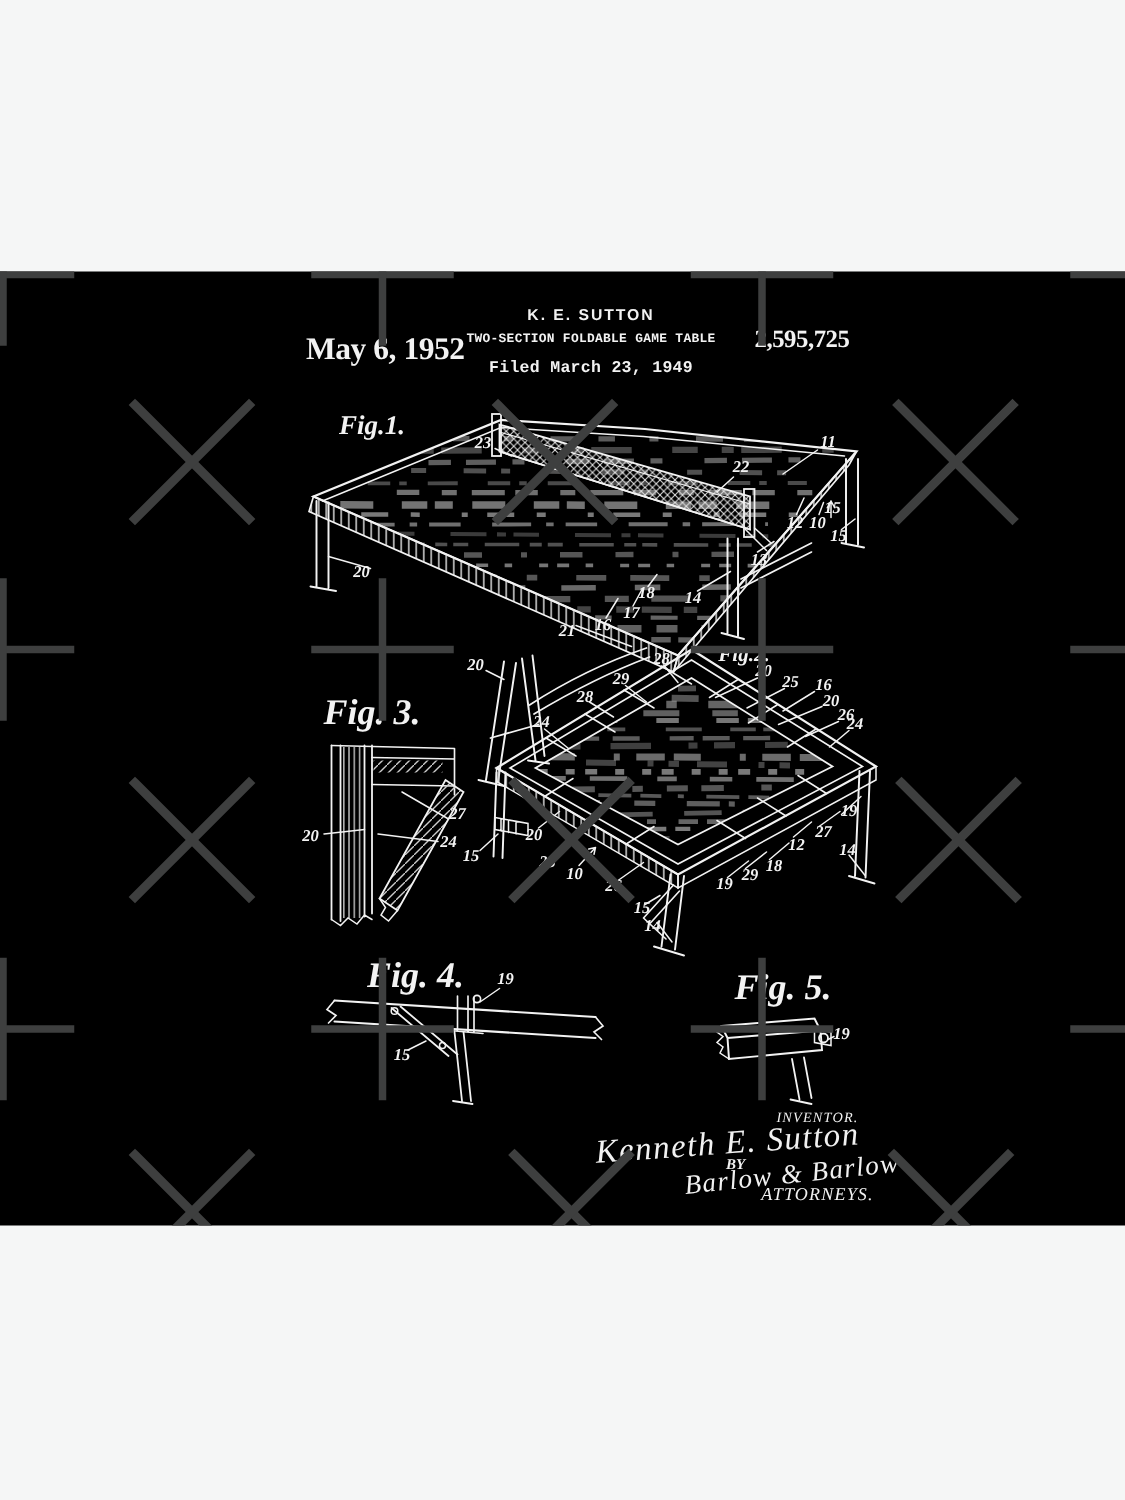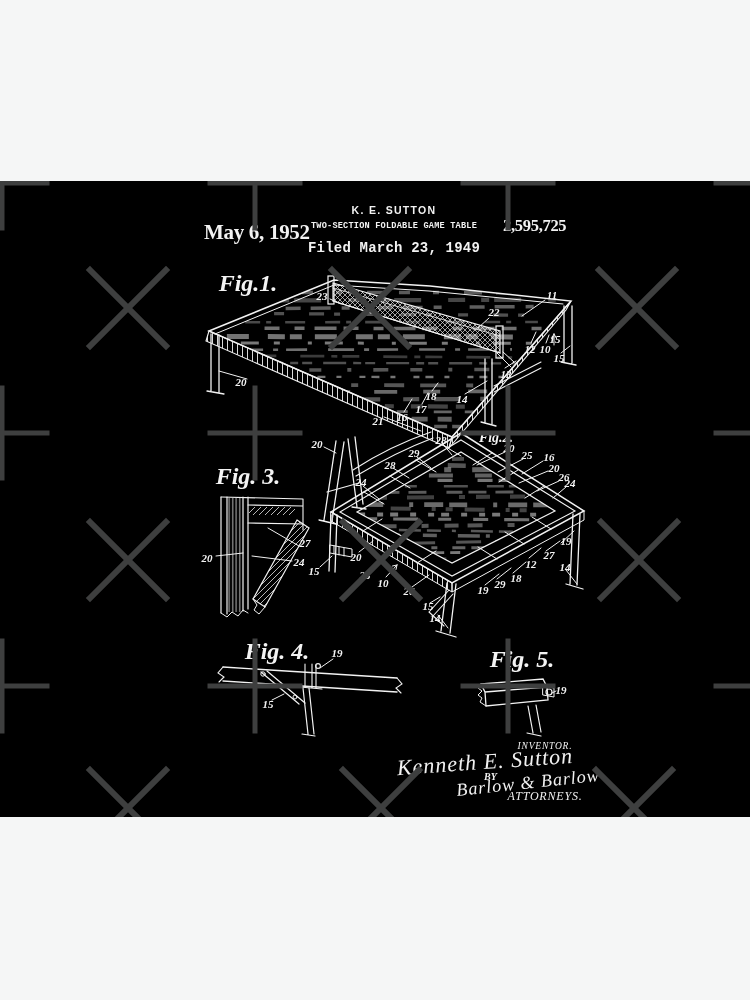--- a/index.html
+++ b/index.html
@@ -6,21 +6,21 @@
   .poster{position:relative;width:750px;height:1000px;background:#f5f6f6;overflow:hidden;
           font-family:"Liberation Serif",serif;}
   .panel{position:absolute;left:0;top:181px;width:750px;height:636px;background:#000;}
   svg.layer{position:absolute;left:0;top:0;width:750px;height:1000px;pointer-events:none;}
   .txt{position:absolute;color:#f2f2f2;white-space:nowrap;}
   .hdr-name{left:394px;top:204px;transform:translateX(-50%);
             font-family:Liberation Sans, sans-serif;font-weight:bold;font-size:10.5px;letter-spacing:1.3px;}
   .hdr-title{left:394px;top:221px;transform:translateX(-50%);
              font-family:"Liberation Mono",monospace;font-weight:bold;font-size:8.6px;letter-spacing:.2px;}
   .hdr-filed{left:394px;top:240px;transform:translateX(-50%);
-             font-family:"Liberation Mono",monospace;font-weight:bold;font-size:14px;letter-spacing:.2px;}
+             font-family:"Liberation Mono",monospace;font-weight:bold;font-size:11px;letter-spacing:.2px;}
   .hdr-date{left:204px;top:204px;font-weight:bold;font-size:21px;letter-spacing:-.3px;margin-top:16px;}
   .hdr-number{left:503px;top:216px;font-weight:bold;font-size:16.5px;letter-spacing:-.3px;}
   .fig-label,.ref-num{position:absolute;color:#f3f3f3;font-family:"Liberation Serif",serif;
         font-style:italic;font-weight:bold;transform:translate(-50%,-52%);white-space:nowrap;}
   .ref-num{font-size:11px;}
   .sig{position:absolute;color:#f1f1f1;white-space:nowrap;font-family:"Liberation Serif",serif;}
   .sig-inventor-caption{left:545px;top:741px;transform:translateX(-50%);font-style:italic;font-size:9.5px;letter-spacing:.8px;}
   .sig-name{left:485px;top:762px;transform:translate(-50%,-50%) rotate(-4deg);
             font-style:italic;font-size:22px;letter-spacing:1px;}
   .sig-by{left:484px;top:771px;font-style:italic;font-weight:bold;font-size:10px;}
@@ -223,21 +223,21 @@
     </g>
   </svg>
 
   <div class="txt hdr-name">K. E. SUTTON</div>
   <div class="txt hdr-date">May 6, 1952</div>
   <div class="txt hdr-title">TWO-SECTION FOLDABLE GAME TABLE</div>
   <div class="txt hdr-number">2,595,725</div>
   <div class="txt hdr-filed">Filed March 23, 1949</div>
 
   <div id="labels">
-      <span class="fig-label" style="left: 248px; top: 284px; font-size: 24px;">Fig.1.</span>
+      <span class="fig-label" style="left: 248px; top: 284px; font-size: 18px;">Fig.1.</span>
       <span class="fig-label" style="left: 496px; top: 438px; font-size: 14px;">Fig.2.</span>
       <span class="fig-label" style="left: 248px; top: 477px; font-size: 24px;">Fig. 3.</span>
       <span class="fig-label" style="left: 277px; top: 652px; font-size: 24px;">Fig. 4.</span>
       <span class="fig-label" style="left: 522px; top: 660px; font-size: 24px;">Fig. 5.</span>
       <span class="ref-num" style="left: 322px; top: 296px;">23</span>
       <span class="ref-num" style="left: 494px; top: 312px;">22</span>
       <span class="ref-num" style="left: 552px; top: 295px;">11</span>
       <span class="ref-num" style="left: 555px; top: 339px;">15</span>
       <span class="ref-num" style="left: 530px; top: 349px;">12</span>
       <span class="ref-num" style="left: 545px; top: 349px;">10</span>

